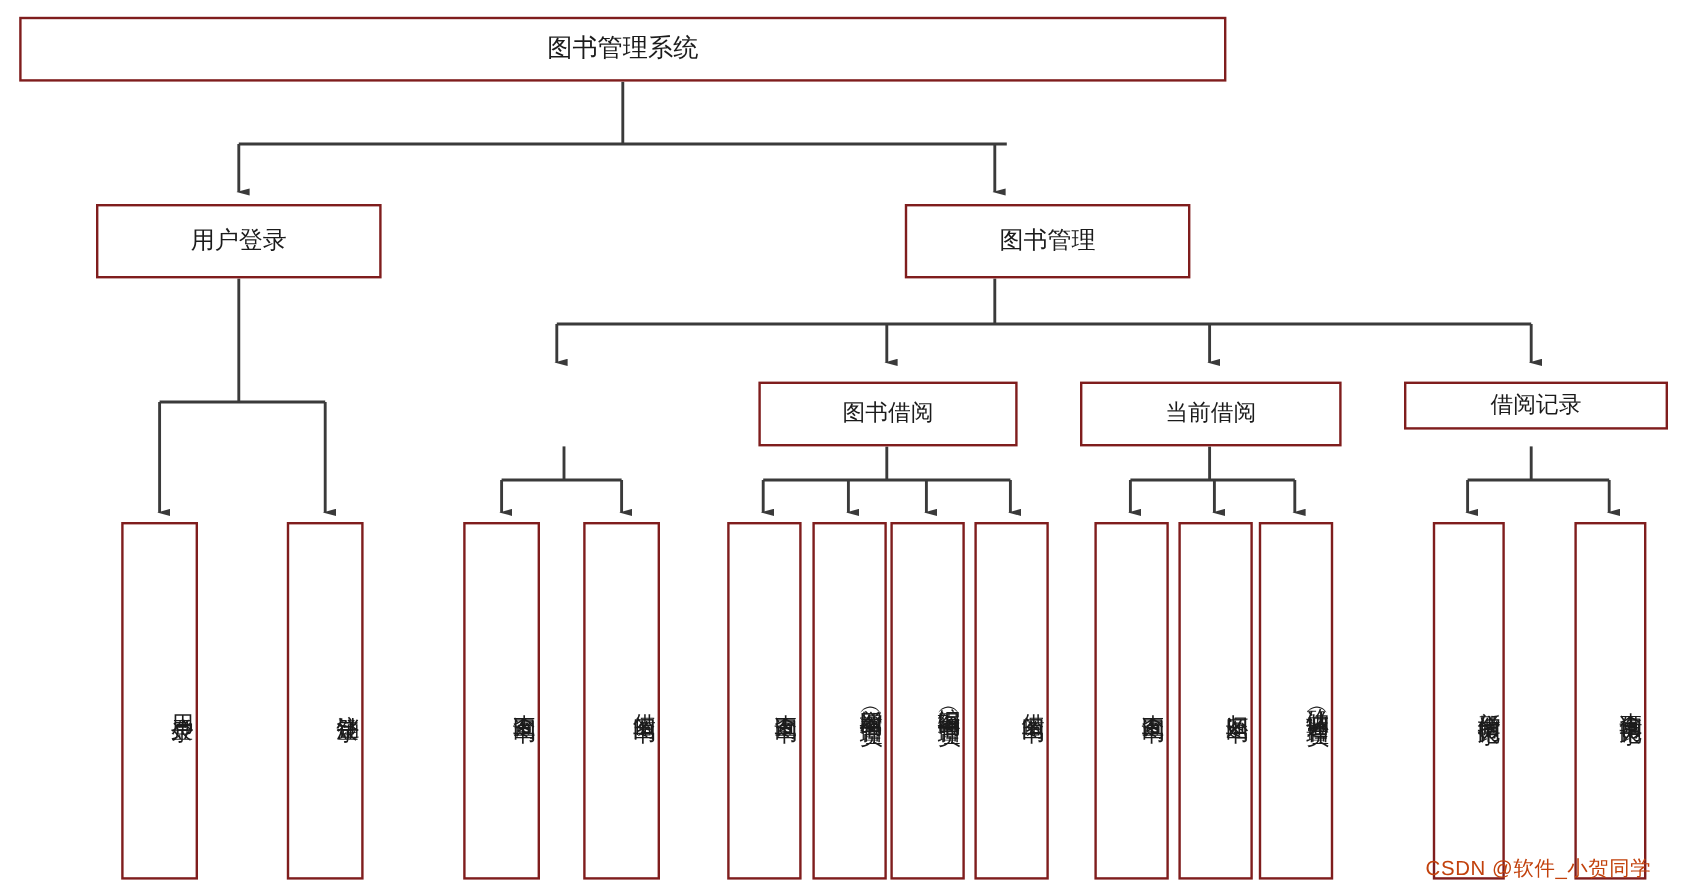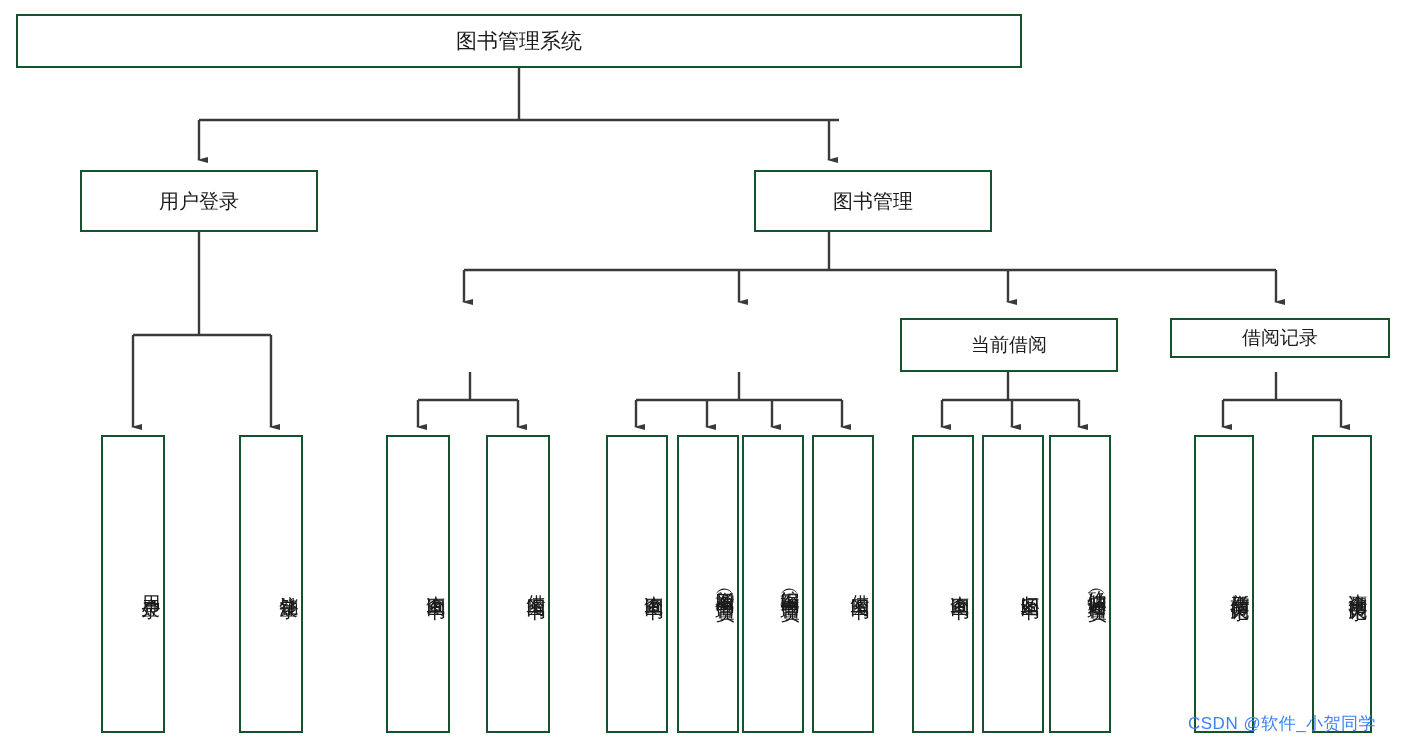--- a/index.html
+++ b/index.html
@@ -13,21 +13,21 @@
   #canvas {
     position: relative;
     width: 1405px;
     height: 747px;
     background: #ffffff;
     overflow: hidden;
   }
   .node {
     position: absolute;
     box-sizing: border-box;
-    border: 2px solid #14532d;
+    border: 2px solid #7f1d1d;
     background: #ffffff;
     display: flex;
     align-items: center;
     justify-content: center;
     color: #1b1b1b;
     text-align: center;
     line-height: 1.25;
   }
   .node.root {
     font-size: 21px;
@@ -54,21 +54,21 @@
     top: 0;
     width: 1405px;
     height: 747px;
     pointer-events: none;
   }
   .watermark {
     position: absolute;
     left: 1188px;
     top: 712px;
     font-size: 17px;
-    color: #3b82f6;
+    color: #c2410c;
     white-space: nowrap;
     letter-spacing: 0.5px;
   }
 </style>
 </head>
 <body>
 
 <div id="canvas">
 
   <svg class="edges" viewBox="0 0 1405 747" width="1405" height="747">
@@ -125,20 +125,23 @@
     <span>图书管理系统</span>
   </div>
 
   <div class="node level2" style="left:80px; top:170px; width:238px; height:62px;">
     <span>用户登录</span>
   </div>
   <div class="node level2" style="left:710px; top:170px; width:238px; height:62px;margin-left:44px;">
     <span>图书管理</span>
   </div>
 
+  <div class="node level3" style="left:632px; top:318px; width:216px; height:54px;">
+    <span>图书借阅</span>
+  </div>
   <div class="node level3" style="left:900px; top:318px; width:218px; height:54px;">
     <span>当前借阅</span>
   </div>
   <div class="node level3" style="left:1170px; top:318px; width:220px; height:40px;">
     <span>借阅记录</span>
   </div>
 
   <div class="node leaf" style="left:101px; top:435px; width:64px; height:298px;">
     <span>用户登录</span>
   </div>

